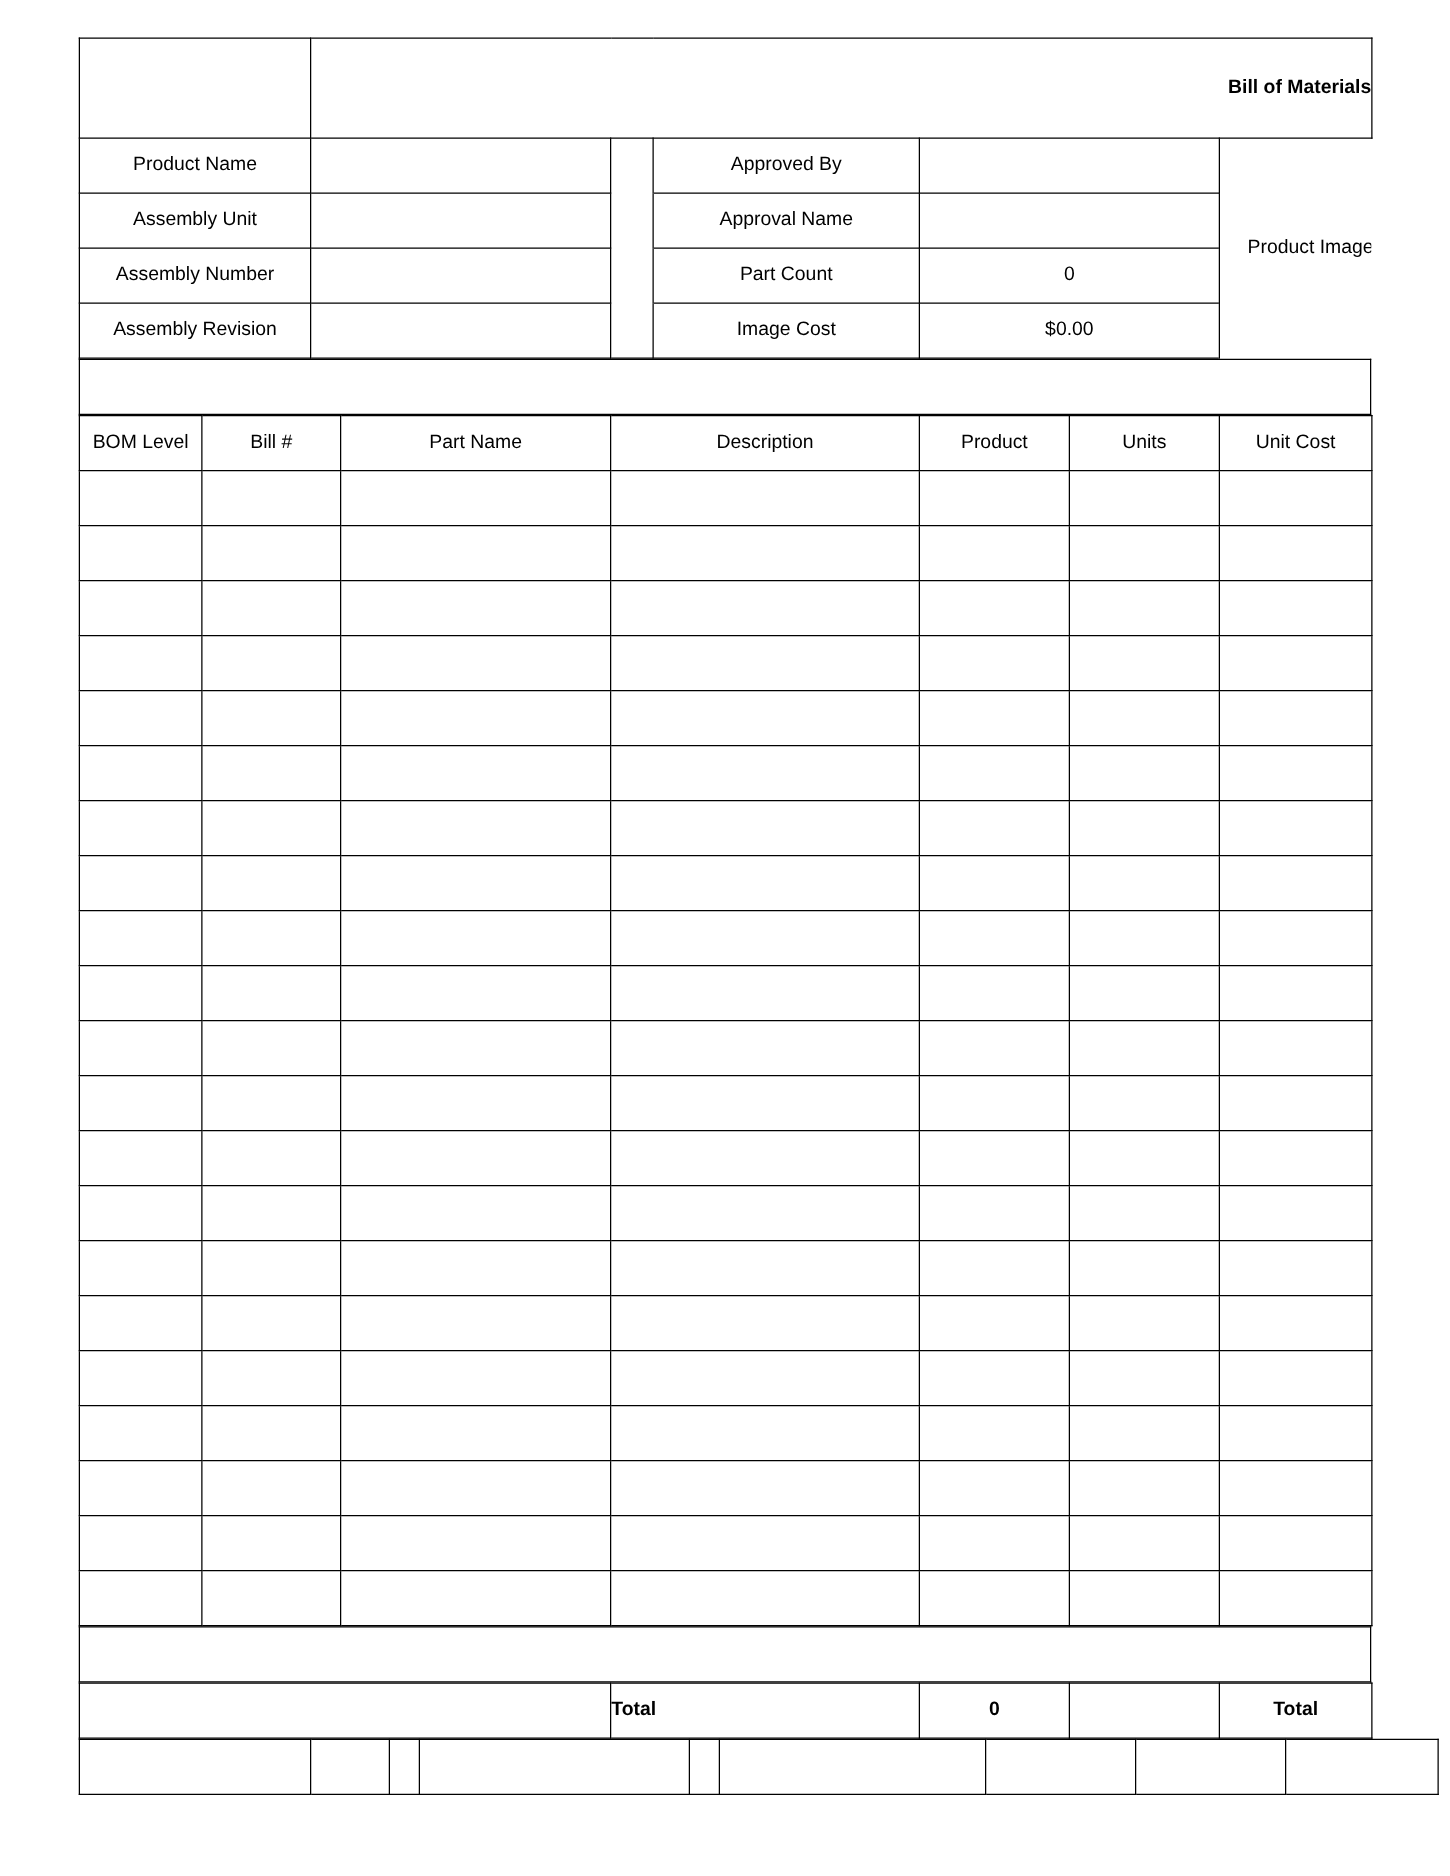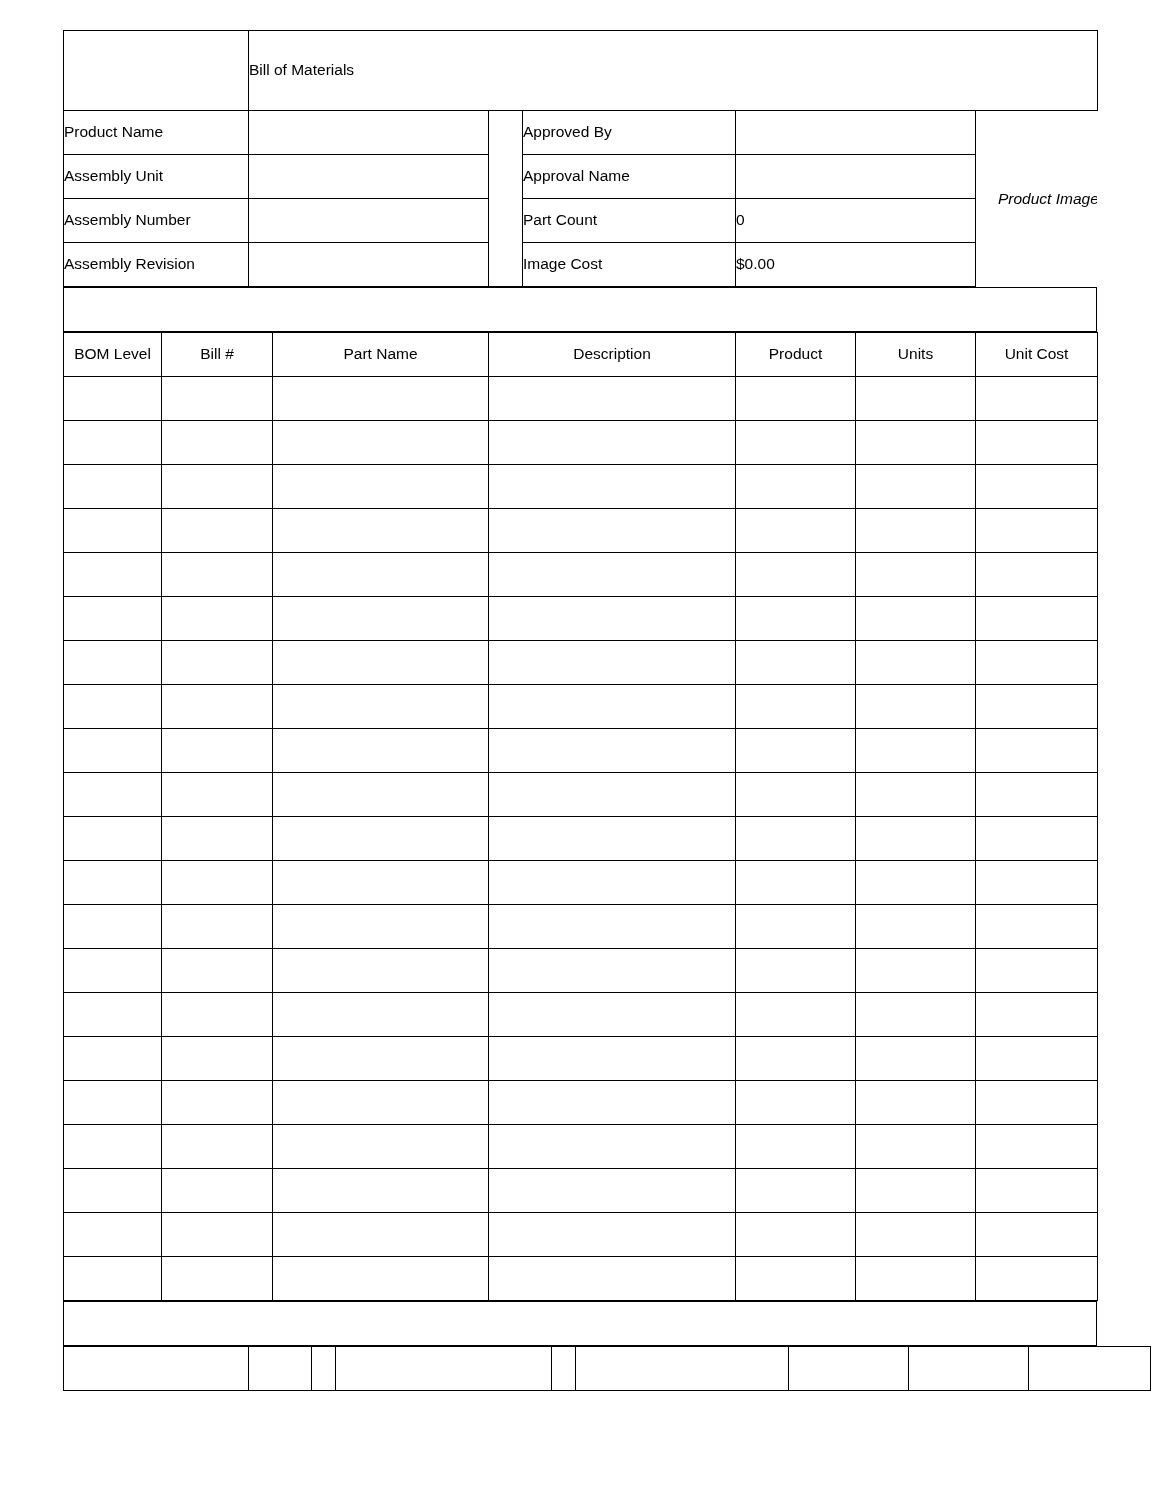--- a/index.html
+++ b/index.html
@@ -36,48 +36,47 @@
     vertical-align: middle;
     background: #ffffff;
     box-sizing: border-box;
   }
 
   
   .gray     { background: #e7e7e7; }
   .nb-r { border-right-color: transparent !important; }
   .nb-t { border-top-color: transparent !important; }
   .nb-b { border-bottom-color: transparent !important; }
-  .b-right  { text-align: left;  padding-right: 5px; }
+  .b-right  { text-align: center;  padding-right: 5px; }
   .b-left   { text-align: left;   padding-left: 5px; }
   .b-center { text-align: center; }
   .bold     { font-weight: bold; }
   .thickb   { border-bottom-width: 2px; }
   .thickt   { border-top-width: 2px; }
 
   
   .r-title  { height: 80px; }
   .r-field  { height: 44px; }
   .r-spacer { height: 44px; }
   .r-head   { height: 44px; }
   .r-data   { height: 44px; }
   .r-total  { height: 44px; }
   .r-last   { height: 44px; }
 
   .title-text {
-    font-weight: normal;
+    font-weight: bold;
     font-size: 17px;
-    text-align: left;
+    text-align: right;
   }
 
   
   .clip-right {
     position: relative;
     overflow: hidden;
     white-space: nowrap;
-    font-style: italic;
   }
   .overflow-label {
     position: absolute;
     left: 0;
     top: 50%;
     transform: translateY(-50%);
     white-space: nowrap;
     font-size: 15.5px;
     padding-left: 22px;
   }
@@ -365,20 +364,38 @@
   </table>
 
   <table class="grid">
     <tbody>
         <tr class="r-spacer">
       <td class="thickb thickt"></td>
     </tr>
   </tbody>
     </table>
 
+  <table class="grid">
+    <colgroup>
+      <col style="width:425px">
+      <col style="width:247px">
+      <col style="width:120px">
+      <col style="width:120px">
+      <col style="width:122px">
+    </colgroup>
+    <tbody>
+        <tr class="r-total">
+      <td></td>
+      <td class="b-left bold">Total</td>
+      <td class="b-center bold">0</td>
+      <td class="b-center"></td>
+      <td class="b-center bold">Total</td>
+    </tr>
+  </tbody>
+    </table>
 
   <table class="grid">
     <colgroup>
       <col style="width:185px">
       <col style="width:63px">
       <col style="width:24px">
       <col style="width:216px">
       <col style="width:24px">
       <col style="width:213px">
       <col style="width:120px">

